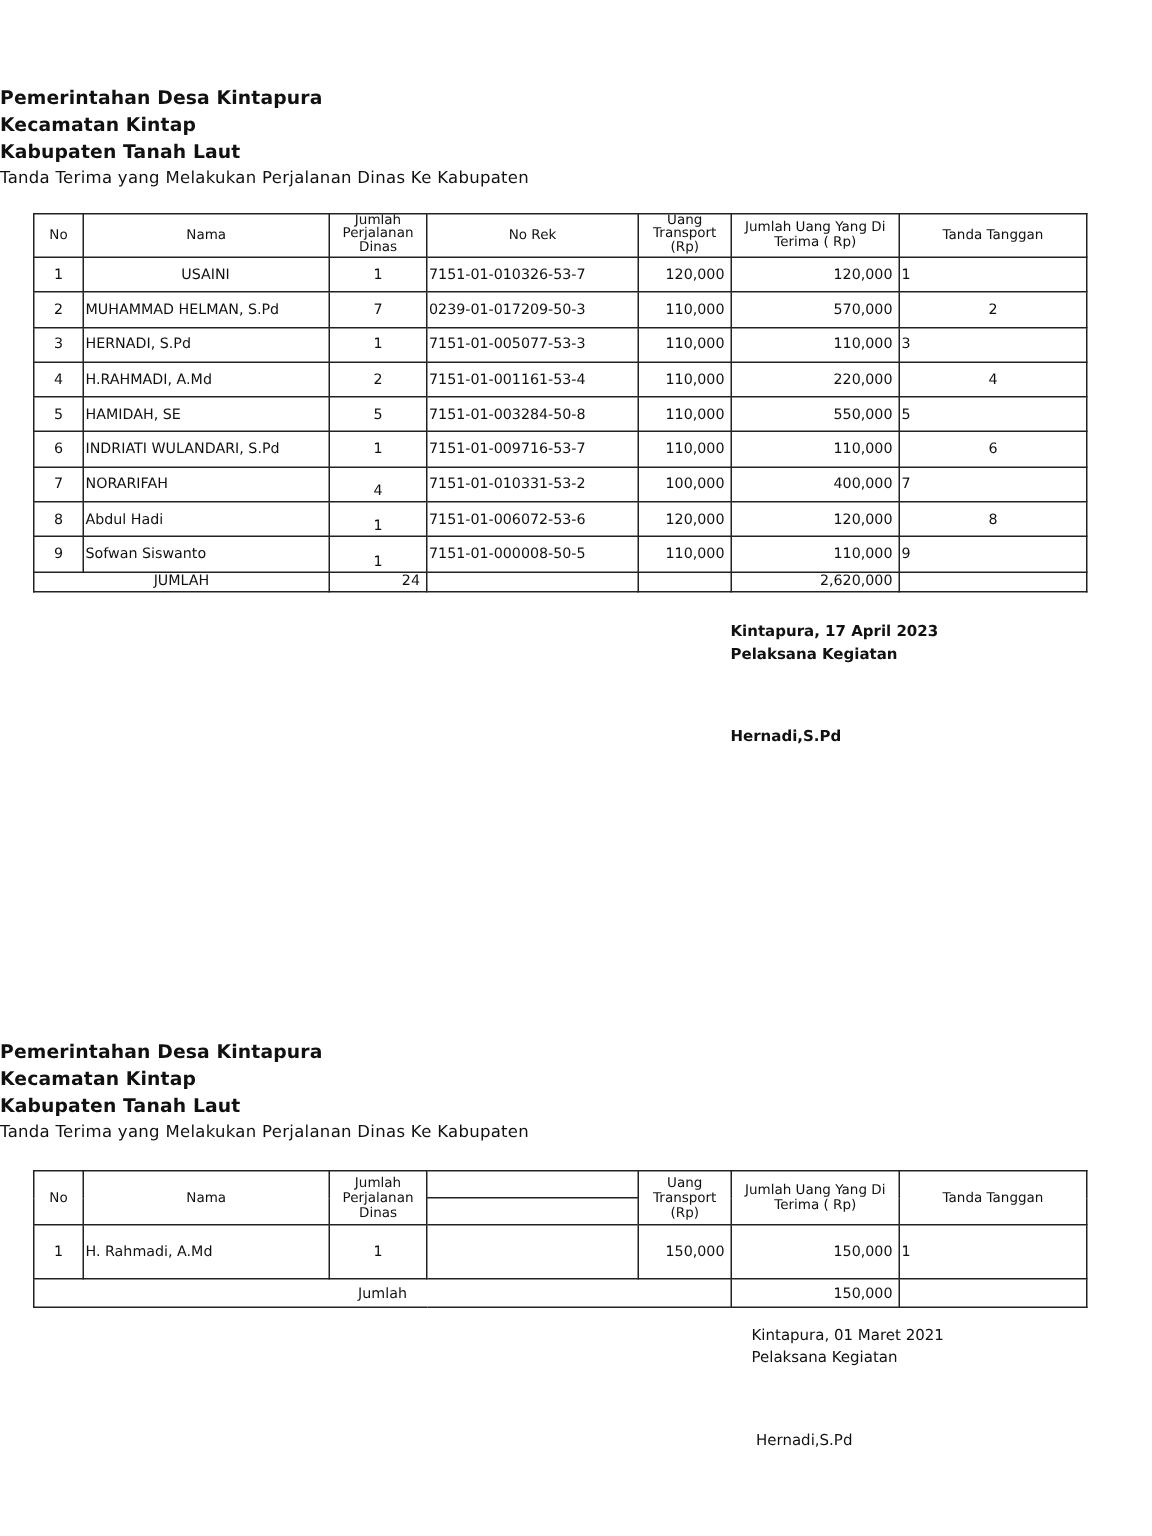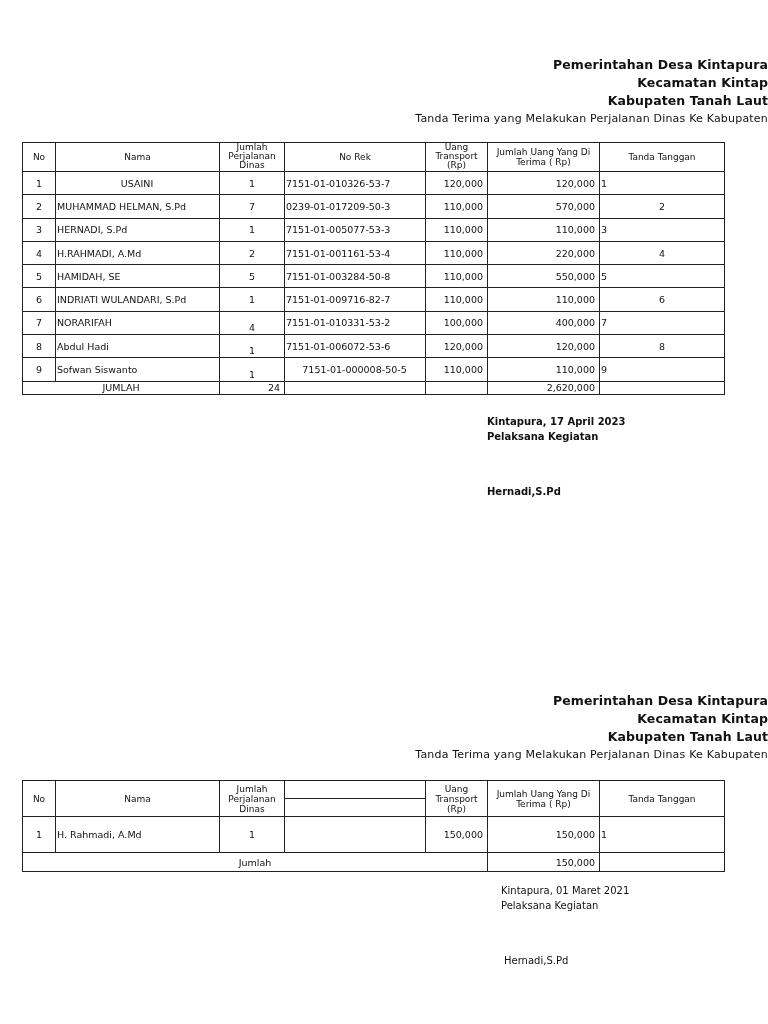--- a/index.html
+++ b/index.html
@@ -1,21 +1,21 @@
 <!DOCTYPE html>
 <html><head>
   <meta charset="utf-8">
   <style>
     html, body { margin: 0; padding: 0; background: #ffffff; }
     body {
       width: 768px; height: 1024px; position: relative; overflow: hidden;
       font-family: "DejaVu Sans", sans-serif; color: #111;
     }
     .heading {
-      position: absolute; left: 0; width: 768px; text-align: right;
+      position: absolute; left: 0; width: 768px; text-align: left;
     }
     .heading .t-bold {
       font-family: "DejaVu Sans", sans-serif; font-weight: bold;
       font-size: 12.5px; height: 18px; line-height: 18px; letter-spacing: 0.1px;
     }
     .heading .t-sub {
       font-family: "DejaVu Sans", sans-serif;
       font-size: 11px; height: 18px; line-height: 18px; letter-spacing: 0.2px;
     }
     table.sheet {
@@ -117,21 +117,21 @@
         <td class="c">5</td>
         <td class="l" style="padding-left: 1px;">7151-01-003284-50-8</td>
         <td class="r">110,000</td>
         <td class="r">550,000</td>
         <td class="l" style="padding-left: 1px;">5</td>
       </tr>
       <tr>
         <td class="c">6</td>
         <td class="l" style="padding-left: 1px;">INDRIATI WULANDARI, S.Pd</td>
         <td class="c">1</td>
-        <td class="l" style="padding-left: 1px;">7151-01-009716-82-7</td>
+        <td class="l" style="padding-left: 1px;">7151-01-009716-53-7</td>
         <td class="r">110,000</td>
         <td class="r">110,000</td>
         <td class="c">6</td>
       </tr>
       <tr>
         <td class="c">7</td>
         <td class="l" style="padding-left: 1px;">NORARIFAH</td>
         <td class="c bottom">4</td>
         <td class="l" style="padding-left: 1px;">7151-01-010331-53-2</td>
         <td class="r">100,000</td>
@@ -144,21 +144,21 @@
         <td class="c bottom">1</td>
         <td class="l" style="padding-left: 1px;">7151-01-006072-53-6</td>
         <td class="r">120,000</td>
         <td class="r">120,000</td>
         <td class="c">8</td>
       </tr>
       <tr>
         <td class="c">9</td>
         <td class="l" style="padding-left: 1px;">Sofwan Siswanto</td>
         <td class="c bottom">1</td>
-        <td class="l" style="padding-left: 1px; text-align: center;">7151-01-000008-50-5</td>
+        <td class="l" style="padding-left: 1px;">7151-01-000008-50-5</td>
         <td class="r">110,000</td>
         <td class="r">110,000</td>
         <td class="l" style="padding-left: 1px;">9</td>
       </tr>
     </tbody>
   <tfoot>
     <tr>
       <td colspan="2" class="c b" style="font-weight:normal;">JUMLAH</td>
       <td class="r">24</td>
       <td></td>

